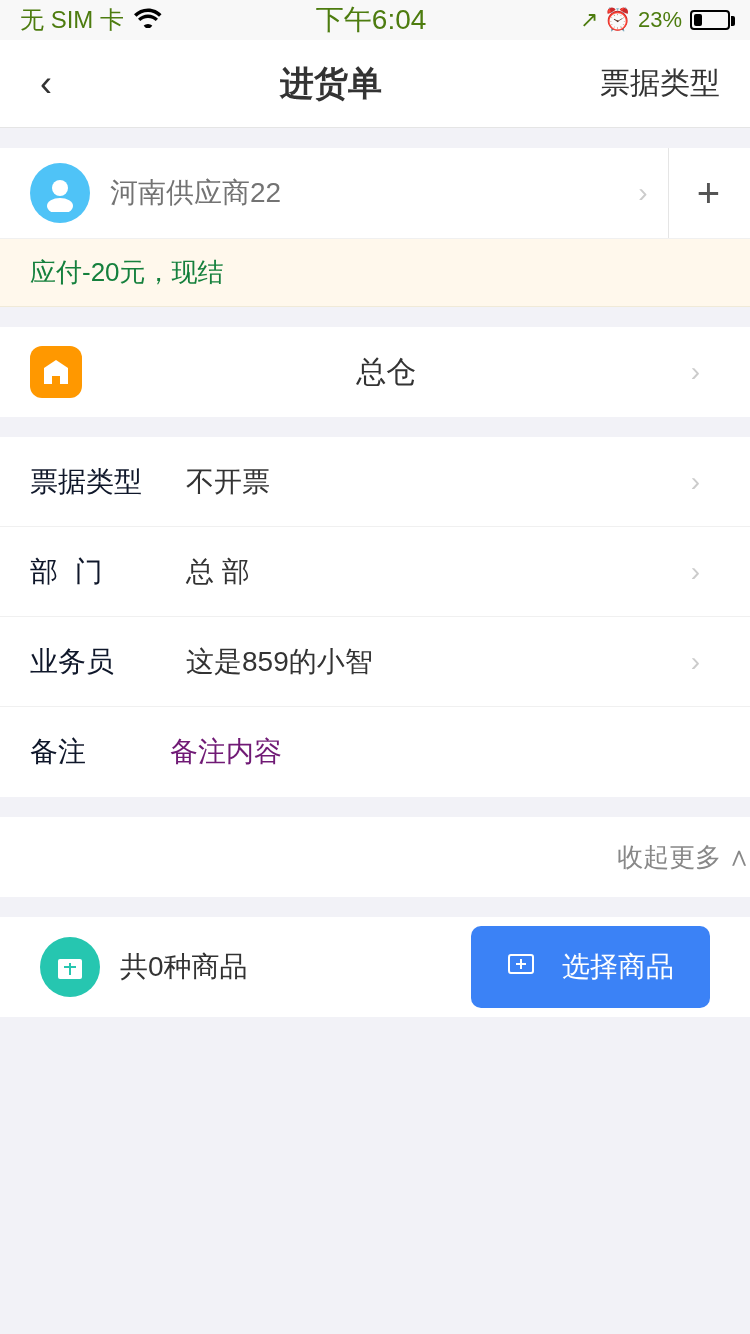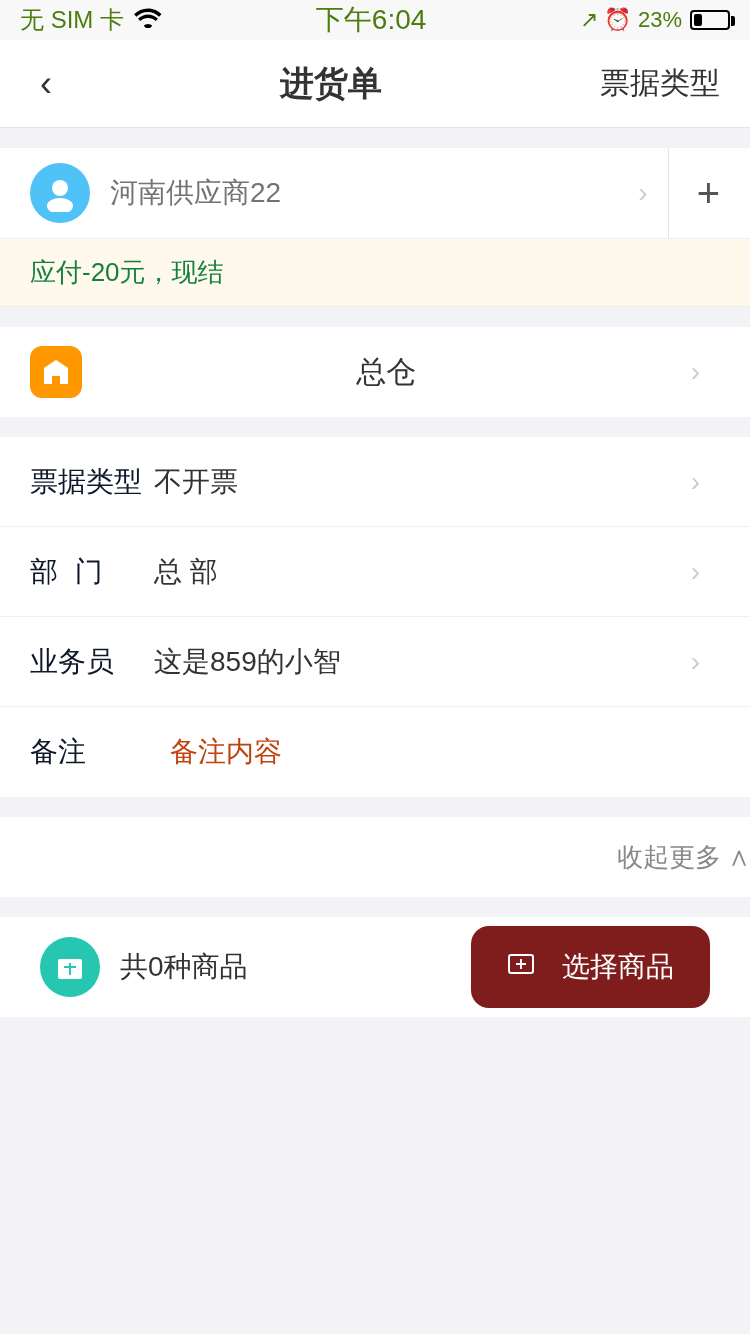--- a/index.html
+++ b/index.html
@@ -179,25 +179,25 @@
     .form-label {
       font-size: 28px;
       color: #0f172a;
       min-width: 120px;
       font-family: Liberation Mono, monospace;
     }
     .form-value {
       font-size: 28px;
       color: #333;
       flex: 1;
-      margin-left: 4px;
+      margin-left: 36px;
     }
     .form-placeholder {
       font-size: 28px;
-      color: #c2410c;
+      color: #701a75;
       flex: 1;
       margin-left: 20px;
     }
     .warehouse-name {
       font-size: 30px;
       color: #333;
       flex: 1;
       text-align: center;
     }
 
@@ -234,24 +234,24 @@
       margin-right: 20px;
       flex-shrink: 0;
     }
     .product-icon svg { width: 36px; height: 36px; }
     .product-count {
       font-size: 28px;
       color: #333;
       flex: 1;
     }
     .select-btn {
-      background: #7f1d1d;
+      background: #3b82f6;
       color: #fff;
       border: none;
-      border-radius: 18px;
+      border-radius: 10px;
       padding: 22px 36px;
       font-size: 28px;
       display: flex;
       align-items: center;
       gap: 27px;
       cursor: pointer;
     }
     .select-btn-icon { font-size: 28px; }
   </style>
 </head>

